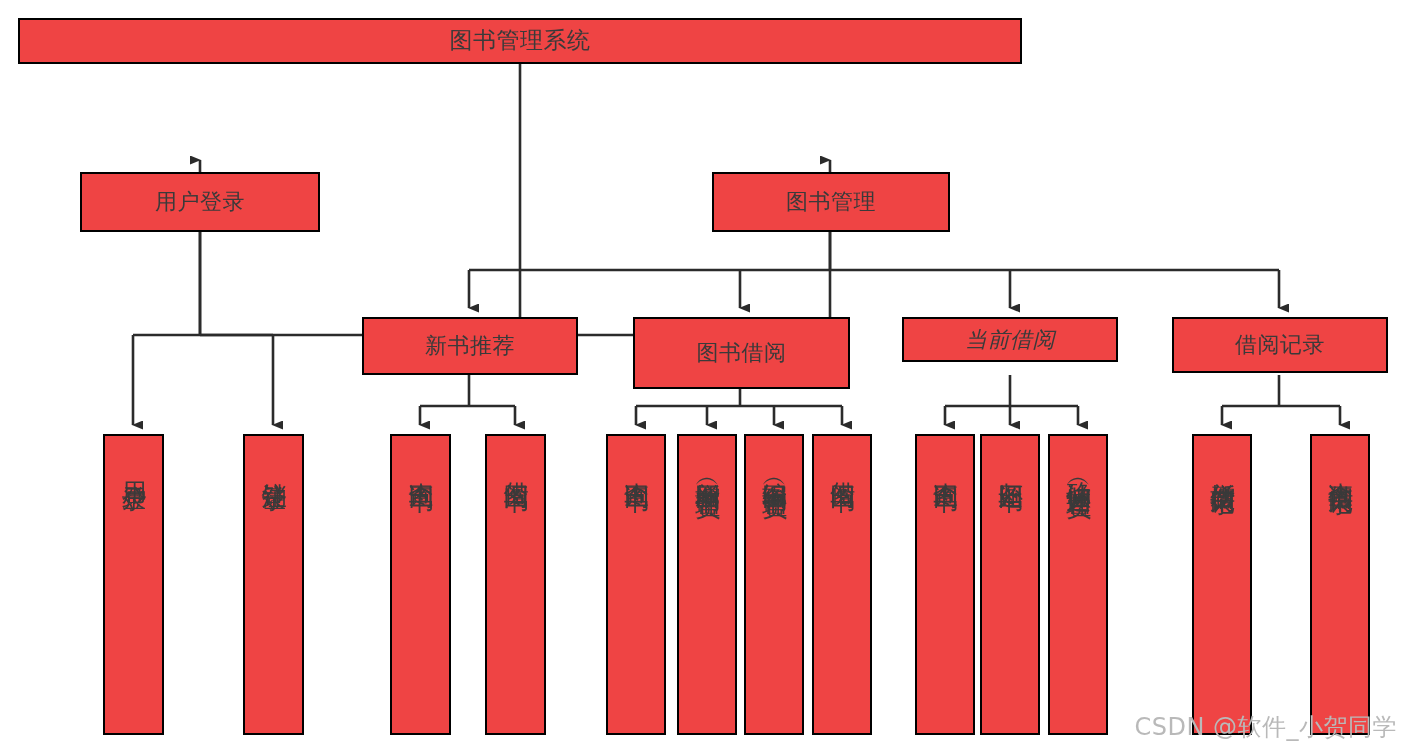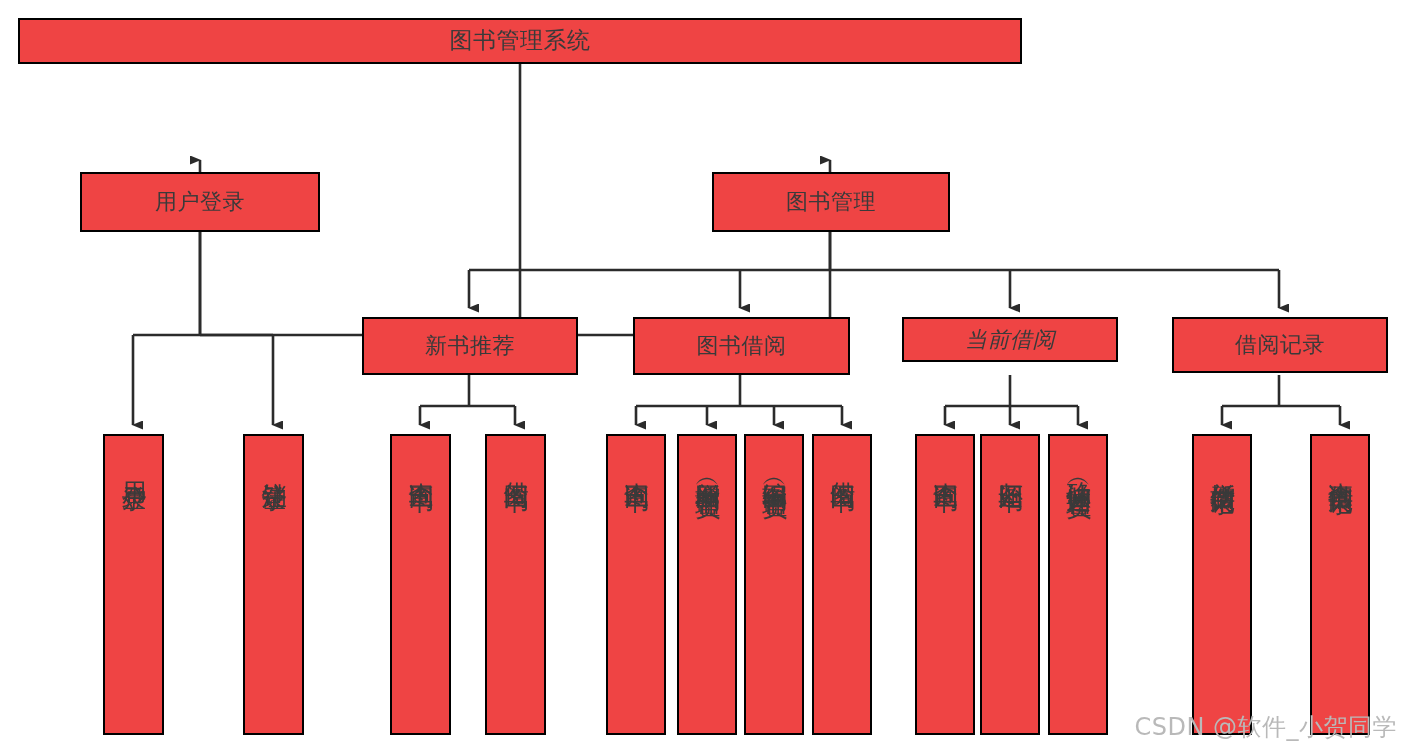--- a/index.html
+++ b/index.html
@@ -132,21 +132,21 @@
   <div class="node horizontal" style="left:80px; top:172px; width:240px; height:60px;">
     <span class="label">用户登录</span>
   </div>
   <div class="node horizontal" style="left:712px; top:172px; width:238px; height:60px;">
     <span class="label">图书管理</span>
   </div>
 
   <div class="node horizontal" style="left:362px; top:317px; width:216px; height:58px;">
     <span class="label">新书推荐</span>
   </div>
-  <div class="node horizontal" style="left:633px; top:317px; width:217px; height:58px;">
+  <div class="node horizontal" style="left:633px; top:317px; width:217px; height:72px;">
     <span class="label">图书借阅</span>
   </div>
   <div class="node horizontal" style="left:902px; top:317px; width:216px; height:45px;font-style:italic;">
     <span class="label">当前借阅</span>
   </div>
   <div class="node horizontal" style="left:1172px; top:317px; width:216px; height:56px;">
     <span class="label">借阅记录</span>
   </div>
 
   <div class="node vertical" style="left:103px; top:434px; width:61px; height:301px;">

